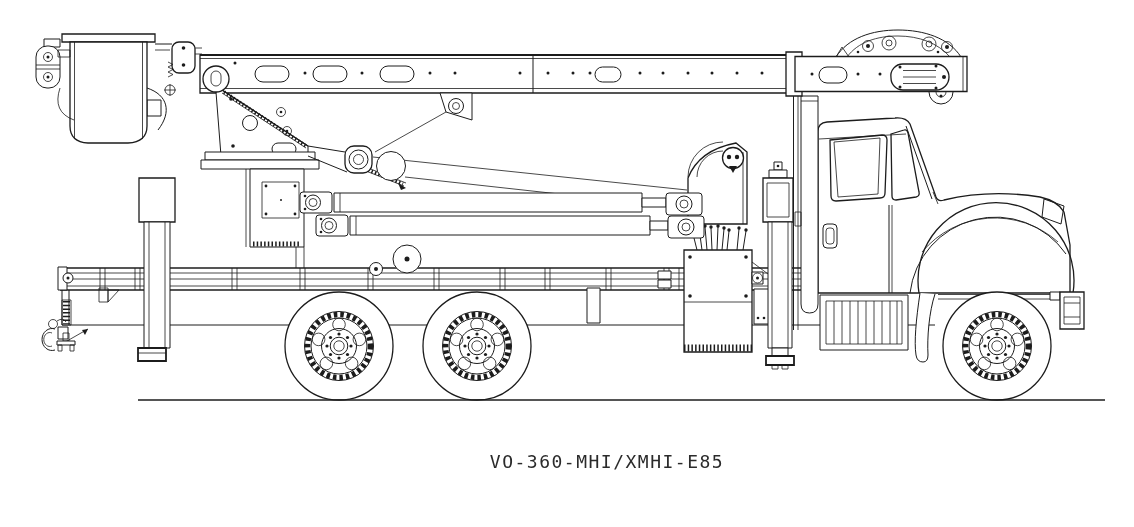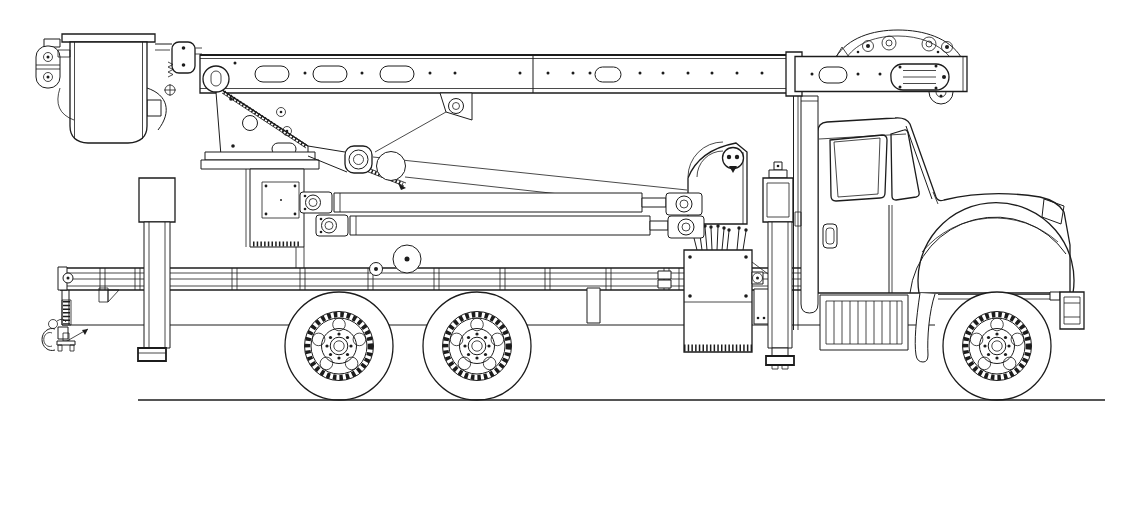--- a/index.html
+++ b/index.html
@@ -435,13 +435,14 @@
       <path d="M168,62 l5,2.5 l-5,2.5 l5,2.5 l-5,2.5 l5,2.5 l-5,2.5" class="s8"></path>
       <circle cx="170" cy="90" r="5" class="s8"></circle>
       <line x1="164" y1="90" x2="176" y2="90" class="s8"></line>
       <line x1="170" y1="84" x2="170" y2="96" class="s8"></line>
     </g>
   </g>
 
   <line x1="138" y1="400" x2="1105" y2="400" class="s13"></line>
 </svg>
 
+<div class="caption">VO-360-MHI/XMHI-E85</div>
 </div>
 
 </body></html>

